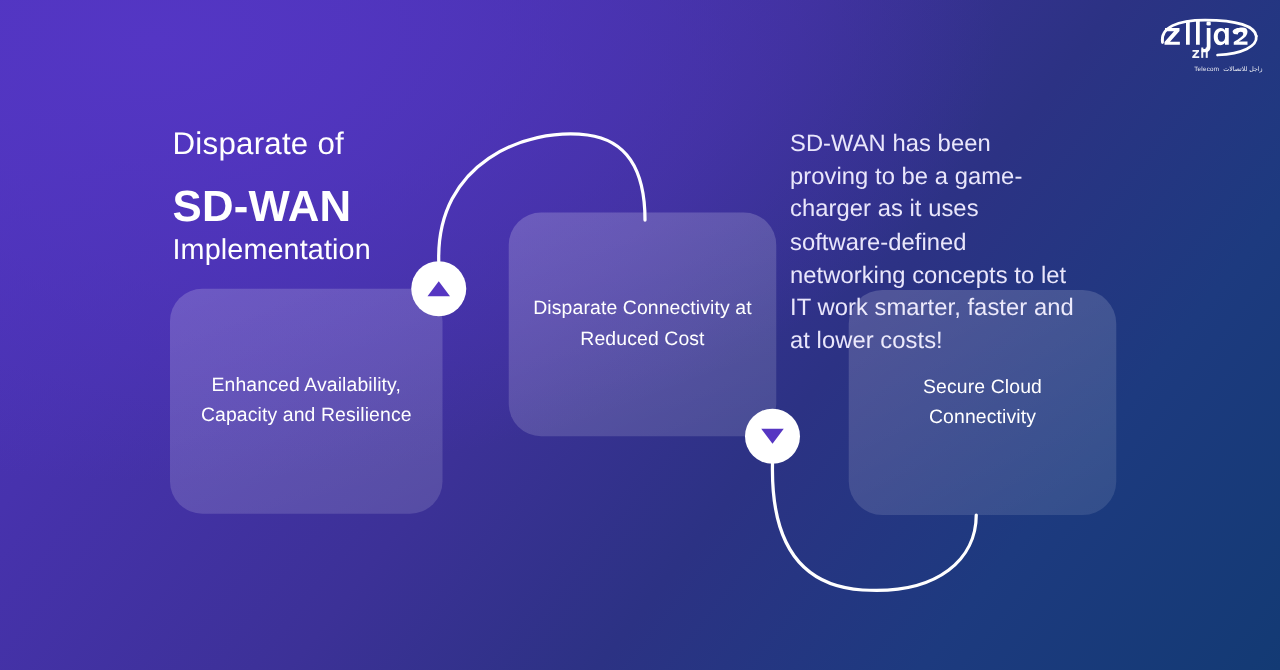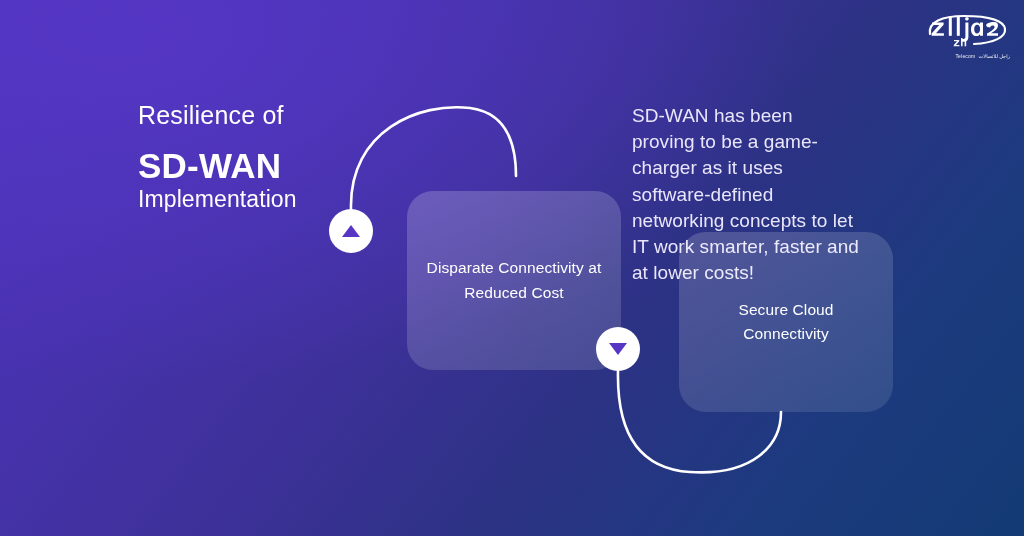--- a/index.html
+++ b/index.html
@@ -98,21 +98,20 @@
     width: 218px;
     height: 180px;
     background: linear-gradient(160deg, rgba(255,255,255,.185) 0%, rgba(255,255,255,.135) 100%);
   }
   #card-disparate {
     left: 407px;
     top: 170px;
     width: 214px;
     height: 179px;
     background: linear-gradient(160deg, rgba(255,255,255,.20) 0%, rgba(255,255,255,.13) 100%);
-    margin-top: 21px;
   }
   #card-secure {
     left: 679px;
     top: 232px;
     width: 214px;
     height: 180px;
     background: linear-gradient(155deg, rgba(255,255,255,.175) 0%, rgba(255,255,255,.10) 100%);
     border-radius: 27px;
   }
   .card-label { display: block; }
@@ -177,27 +176,30 @@
     </svg>
     <div class="logo-tag"><span>Telecom</span> &nbsp;<span>زاجل للاتصالات</span></div>
   </div>
 
   <svg id="connectors" viewBox="0 0 1024 536">
     <path d="M351 209 C 349 130, 420 102, 470 108 C 508 113, 516 146, 516 176" fill="none" stroke="#ffffff" stroke-width="2.6" stroke-linecap="round"></path>
     <path d="M618 371 C 617 420, 630 468, 690 472 C 752 476, 781 446, 781 412" fill="none" stroke="#ffffff" stroke-width="2.6" stroke-linecap="round"></path>
   </svg>
 
   <div id="heading">
-    <div class="h-line1">Resilience of</div>
+    <div class="h-line1">Disparate of</div>
     <div class="h-line2">SD-WAN</div>
     <div class="h-line3">Implementation</div>
   </div>
 
   <div id="intro-paragraph">SD-WAN has been proving to be a game-charger as it uses software-defined networking concepts to let IT work smarter, faster and at lower costs!</div>
 
+  <div class="card" id="card-availability">
+    <span class="card-label">Enhanced Availability, Capacity and Resilience</span>
+  </div>
 
   <div class="card" id="card-disparate">
     <span class="card-label">Disparate Connectivity at Reduced Cost</span>
   </div>
 
   <div class="card" id="card-secure">
     <span class="card-label">Secure Cloud Connectivity</span>
   </div>
 
   <div class="node" id="node-up">

